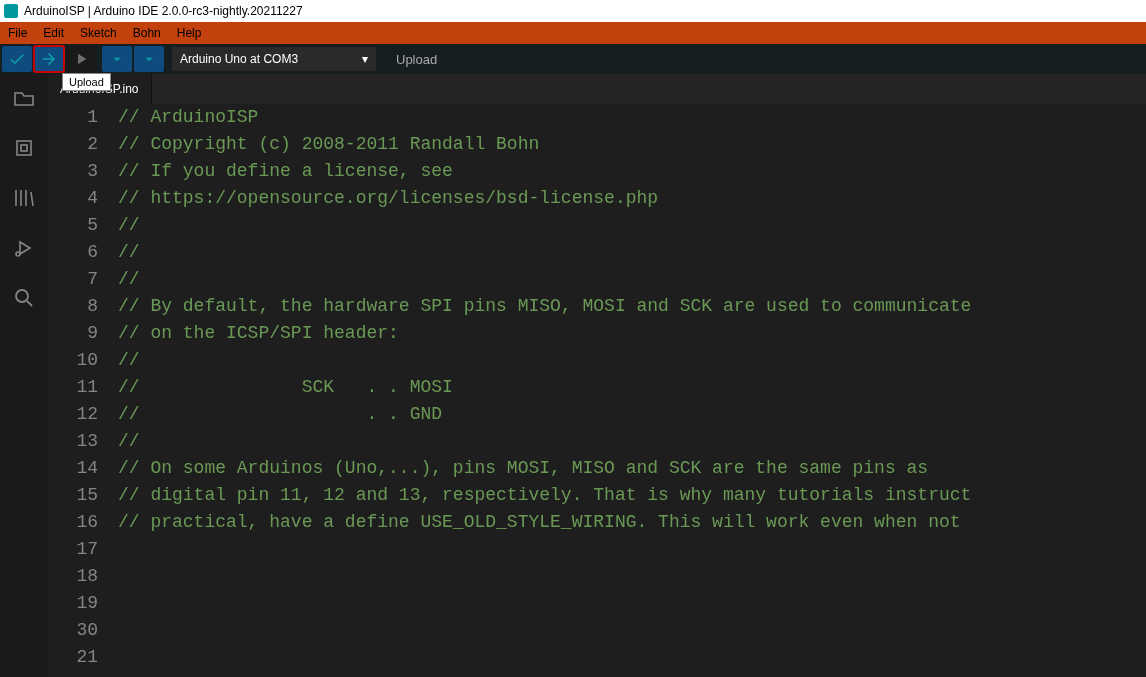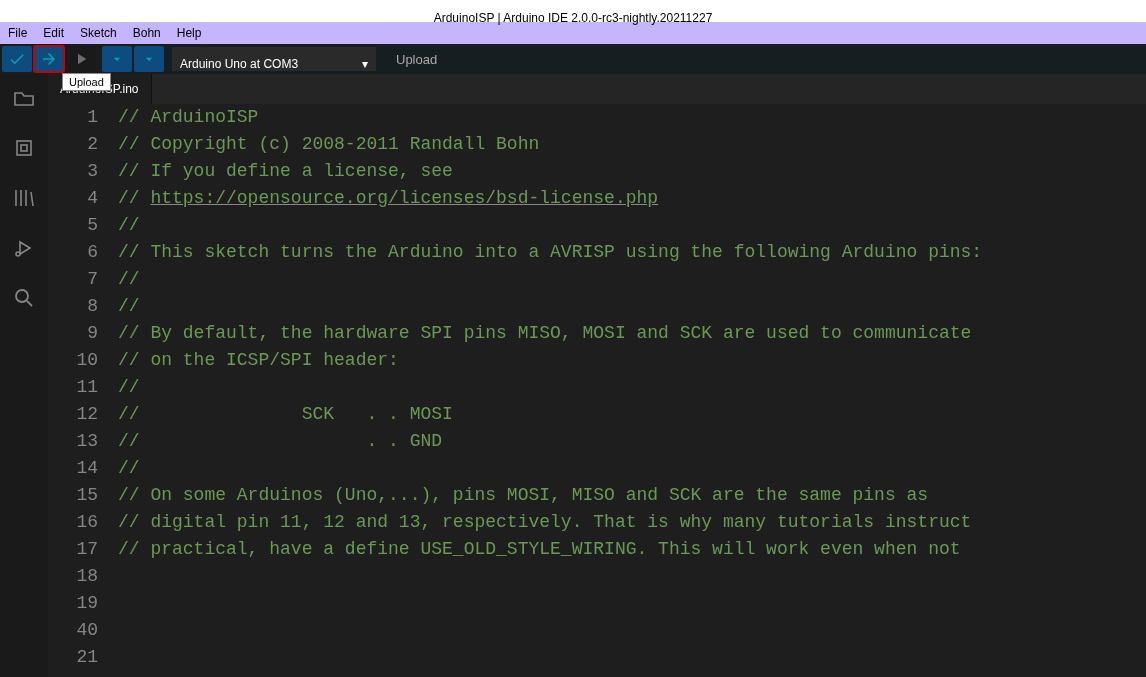--- a/index.html
+++ b/index.html
@@ -13,32 +13,31 @@
       font-size: 13px;
     }
     .titlebar {
       height: 22px;
       background: #ffffff;
       color: #000000;
       display: flex;
       align-items: center;
       padding: 11px 4px;
       font-size: 12px;
-      flex-direction: column;
     }
     .titlebar-icon {
       width: 14px;
       height: 14px;
       background: #00979d;
       margin-right: 6px;
       border-radius: 2px;
     }
     .menubar {
       height: 22px;
-      background: #c4b5fd;
+      background: #c2410c;
       color: #000000;
       display: flex;
       align-items: center;
       font-size: 12px;
       text-align: right;
     }
     .menu-item {
       padding: 2px 8px;
       cursor: pointer;
     }
@@ -68,21 +67,21 @@
     .toolbar-btn svg {
       fill: #0ca1a6;
     }
     .board-select {
       margin-left: 6px;
       width: 204px;
       height: 24px;
       background: #2a2a2a;
       color: #ffffff;
       display: flex;
-      align-items: flex-end;
+      align-items: center;
       justify-content: space-between;
       padding: 0 8px;
       font-size: 12px;
       cursor: pointer;
     }
     .upload-text {
       margin-left: 18px;
       color: #aaaaaa;
       font-size: 13px;
     }
@@ -159,21 +158,21 @@
       user-select: none;
     }
     .gutter div { height: 27px; }
     .code-content {
       flex: 1;
       color: #cccccc;
       padding-top: 0;
     }
     .code-line { height: 27px; white-space: pre; }
     .comment { color: #6a9955; }
-    .link { color: #6a9955; text-decoration: underline; text-decoration-color: #888; }
+    .link { color: #6a9955; text-decoration-color: #888; }
   </style>
 </head>
 <body>
 
 <div class="titlebar">
   <div class="titlebar-icon"></div>
   <span>ArduinoISP | Arduino IDE 2.0.0-rc3-nightly.20211227</span>
 </div>
 
 <div class="menubar">
@@ -271,30 +270,29 @@
           <div>10</div>
           <div>11</div>
           <div>12</div>
           <div>13</div>
           <div>14</div>
           <div>15</div>
           <div>16</div>
           <div>17</div>
           <div>18</div>
           <div>19</div>
-          <div>40</div>
+          <div>30</div>
           <div>21</div>
         </div>
       <div class="code-content" id="code-content">
           <div class="code-line"><span class="comment">// ArduinoISP</span></div>
           <div class="code-line"><span class="comment">// Copyright (c) 2008-2011 Randall Bohn</span></div>
           <div class="code-line"><span class="comment">// If you define a license, see</span></div>
           <div class="code-line"><span class="comment">// </span><span class="link">https://opensource.org/licenses/bsd-license.php</span></div>
           <div class="code-line"><span class="comment">//</span></div>
-          <div class="code-line"><span class="comment">// This sketch turns the Arduino into a AVRISP using the following Arduino pins:</span></div>
           <div class="code-line"><span class="comment">//</span></div>
           <div class="code-line"><span class="comment">//</span></div>
           <div class="code-line"><span class="comment">// By default, the hardware SPI pins MISO, MOSI and SCK are used to communicate</span></div>
           <div class="code-line"><span class="comment">// on the ICSP/SPI header:</span></div>
           <div class="code-line"><span class="comment">//</span></div>
           <div class="code-line"><span class="comment">//               SCK   . . MOSI</span></div>
           <div class="code-line"><span class="comment">//                     . . GND</span></div>
           <div class="code-line"><span class="comment">//</span></div>
           <div class="code-line"><span class="comment">// On some Arduinos (Uno,...), pins MOSI, MISO and SCK are the same pins as</span></div>
           <div class="code-line"><span class="comment">// digital pin 11, 12 and 13, respectively. That is why many tutorials instruct</span></div>

